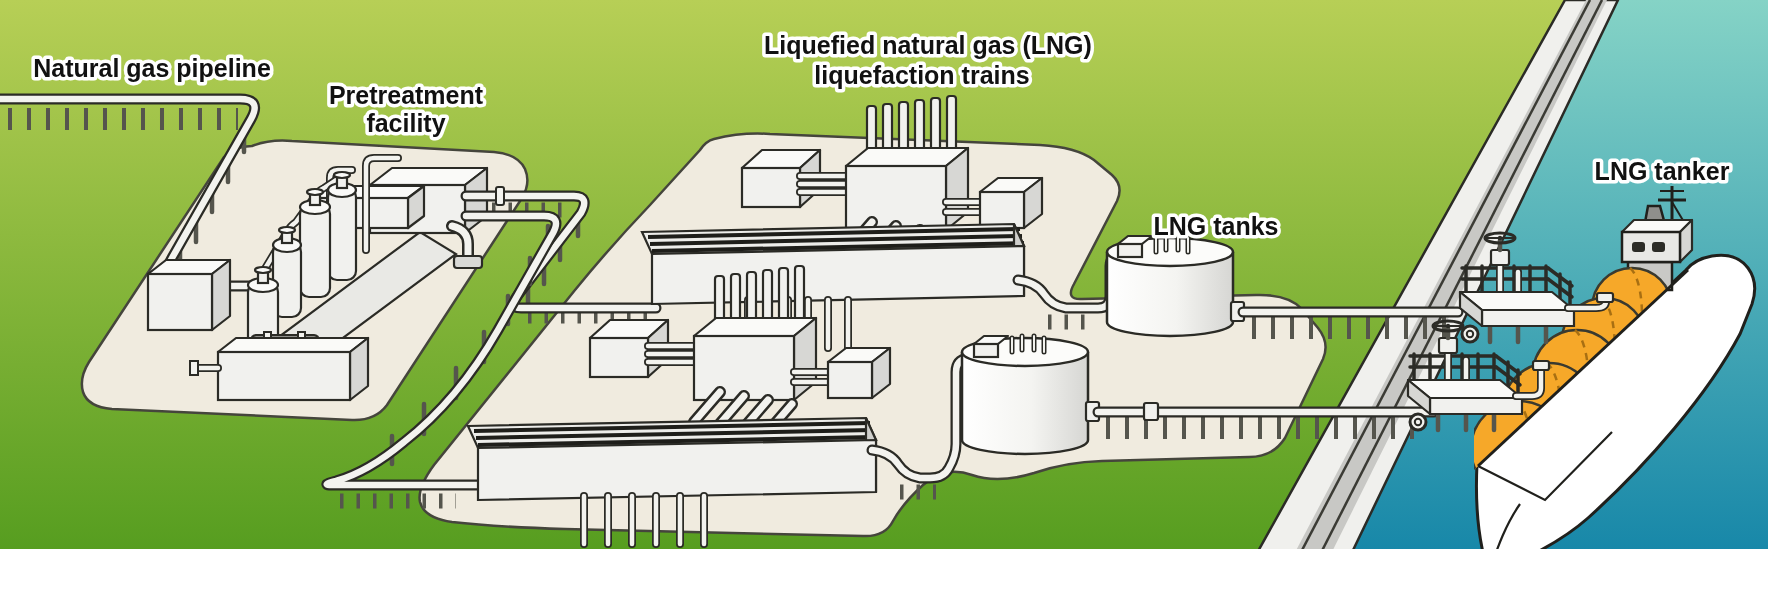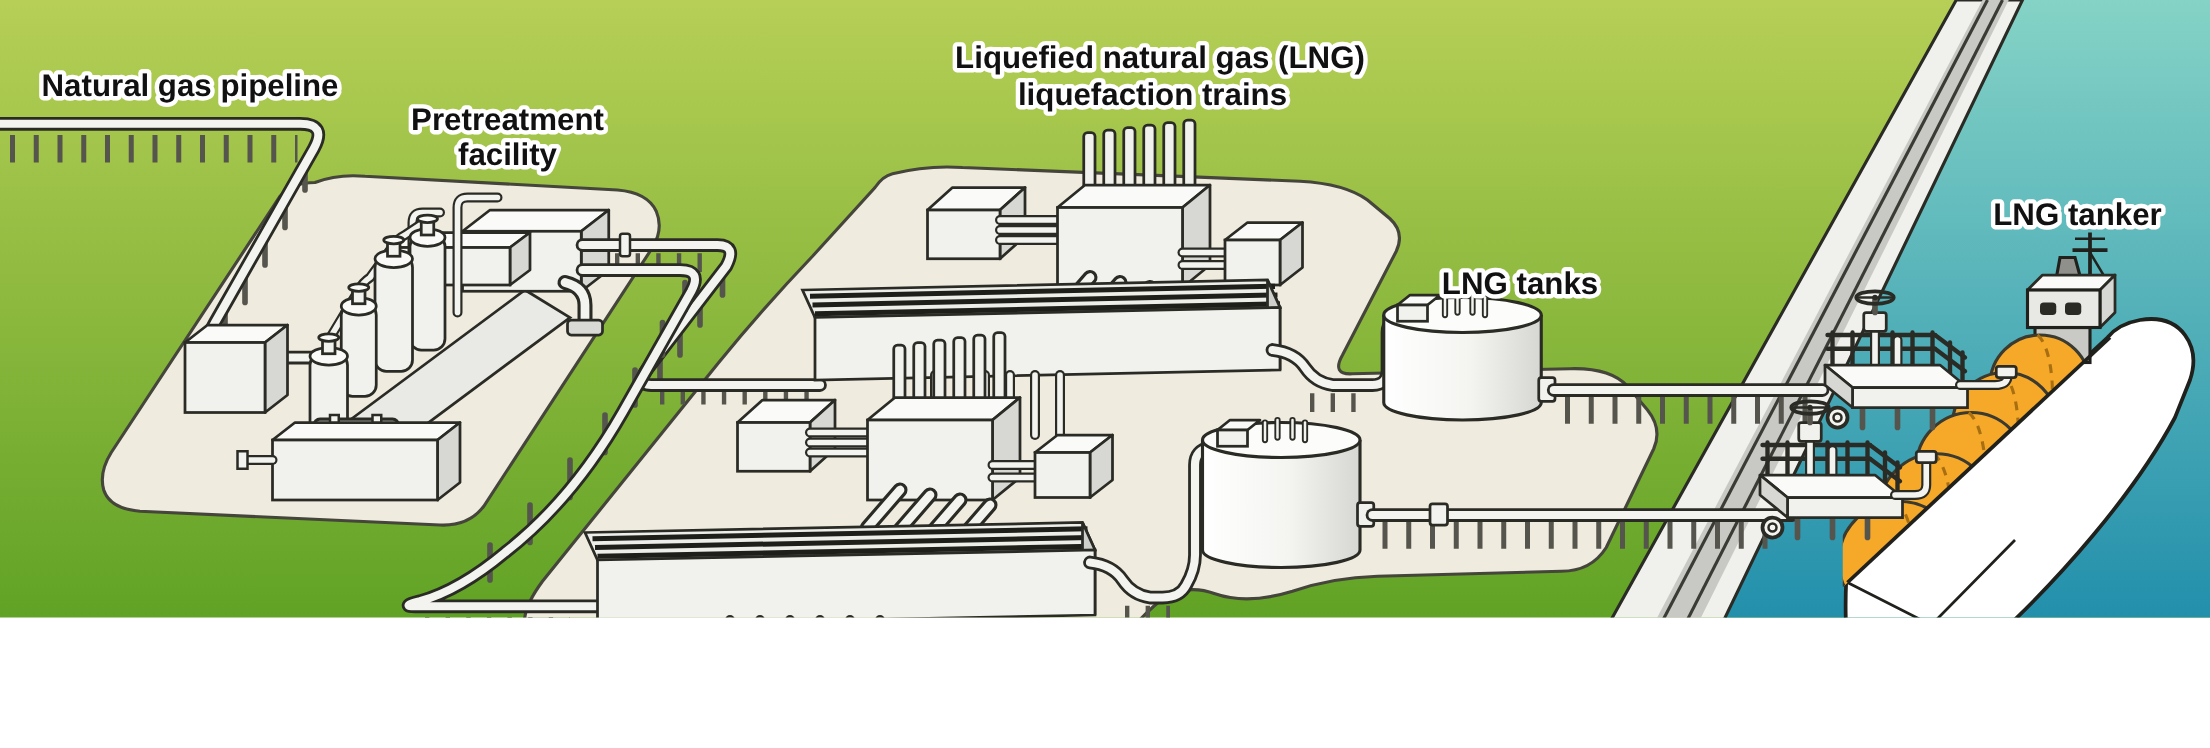--- a/index.html
+++ b/index.html
@@ -1,16 +1,16 @@
 <!DOCTYPE html>
 <html><head>
 <meta charset="utf-8">
 <style>
   html,body{margin:0;padding:0;background:#fff}
-  #stage{width:1768px;height:494px;overflow:hidden;position:relative}
+  #stage{width:1768px;height:549px;overflow:hidden;position:relative}
   svg{display:block}
   text.lbl{font-family:"Liberation Sans","DejaVu Sans",sans-serif;font-weight:700;font-size:25px;
            fill:#111;stroke:#fff;stroke-width:7px;paint-order:stroke;stroke-linejoin:round;text-anchor:middle}
   .po{stroke:#2b2b26;stroke-width:11;fill:none;stroke-linejoin:round;stroke-linecap:round}
   .pi{stroke:#f3f3ef;stroke-width:6.5;fill:none;stroke-linejoin:round;stroke-linecap:round}
   .pos{stroke:#2b2b26;stroke-width:8;fill:none;stroke-linejoin:round;stroke-linecap:round}
   .pis{stroke:#f3f3ef;stroke-width:4.5;fill:none;stroke-linejoin:round;stroke-linecap:round}
   .pot{stroke:#2b2b26;stroke-width:12;fill:none;stroke-linejoin:round;stroke-linecap:round}
   .pit{stroke:#f3f3ef;stroke-width:7;fill:none;stroke-linejoin:round;stroke-linecap:round}
   .posts{stroke:#55554d;stroke-width:22;stroke-dasharray:4 15;fill:none}

